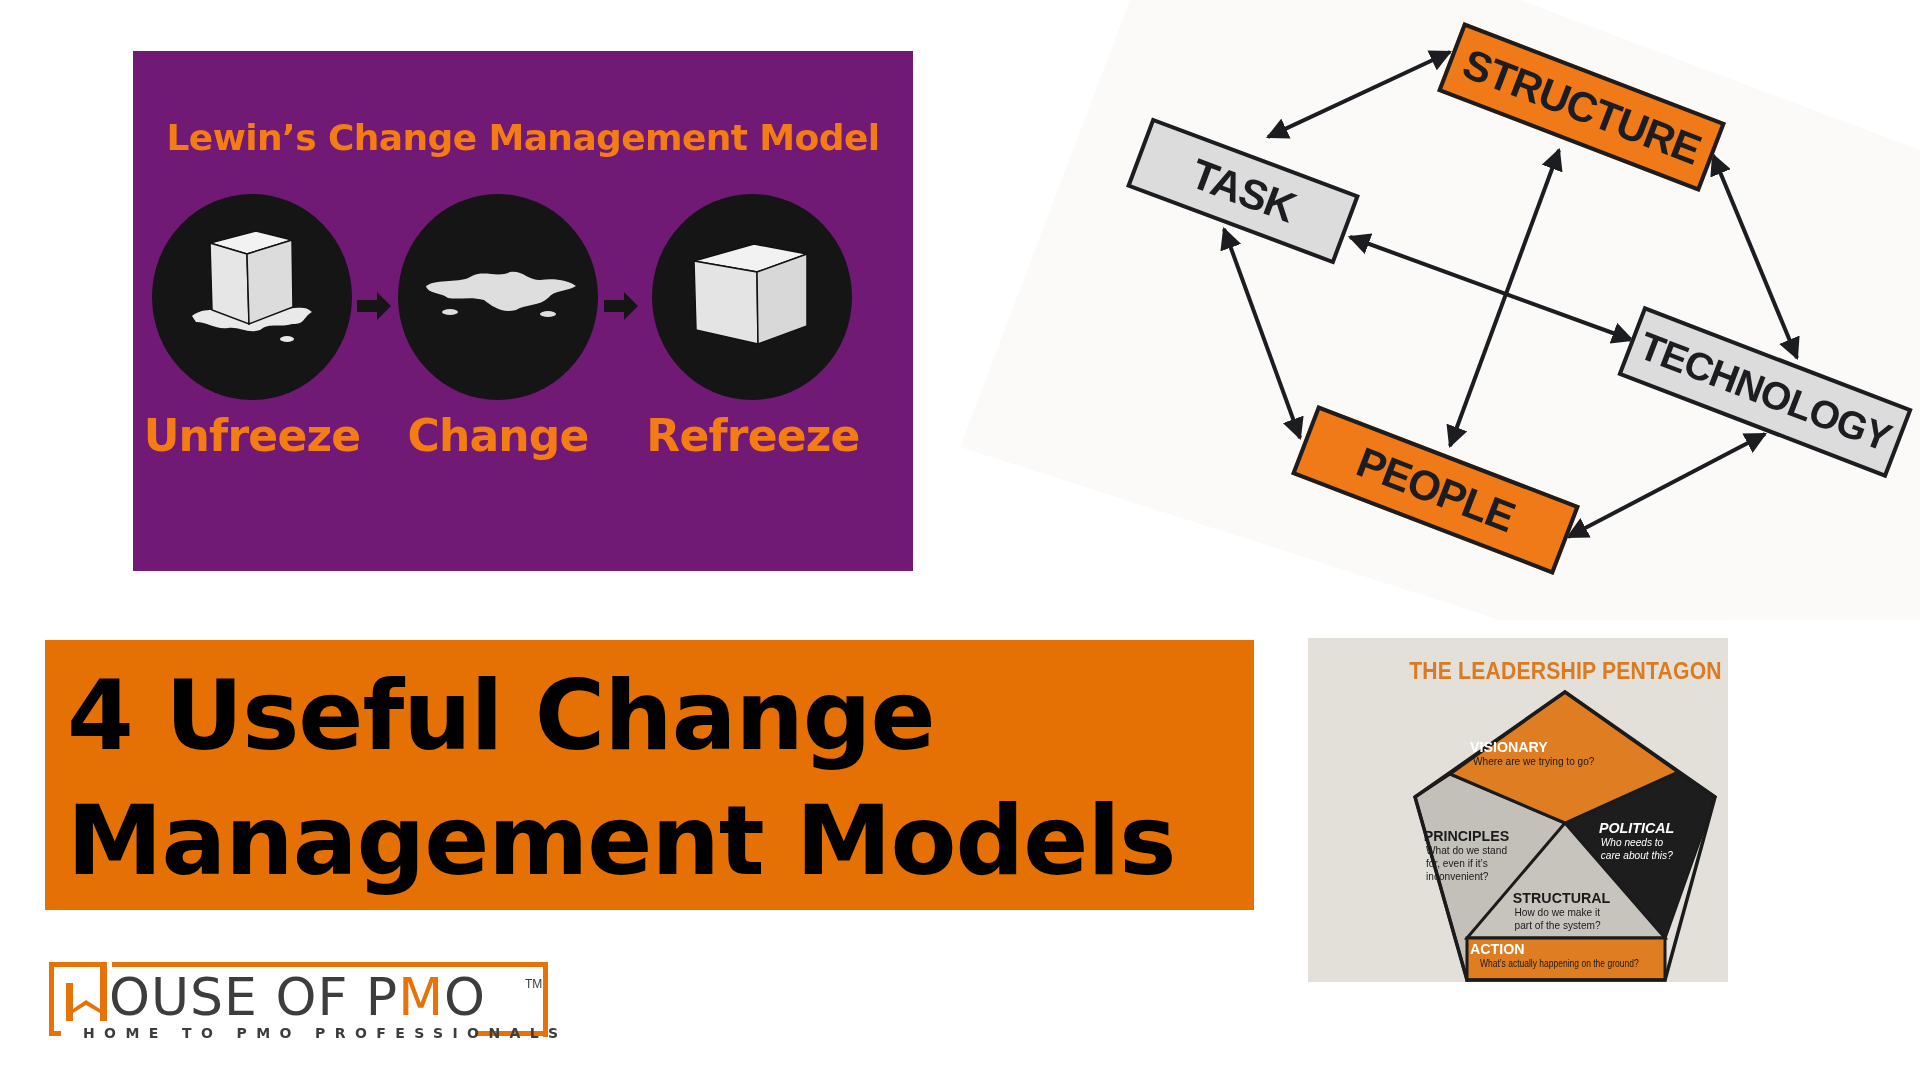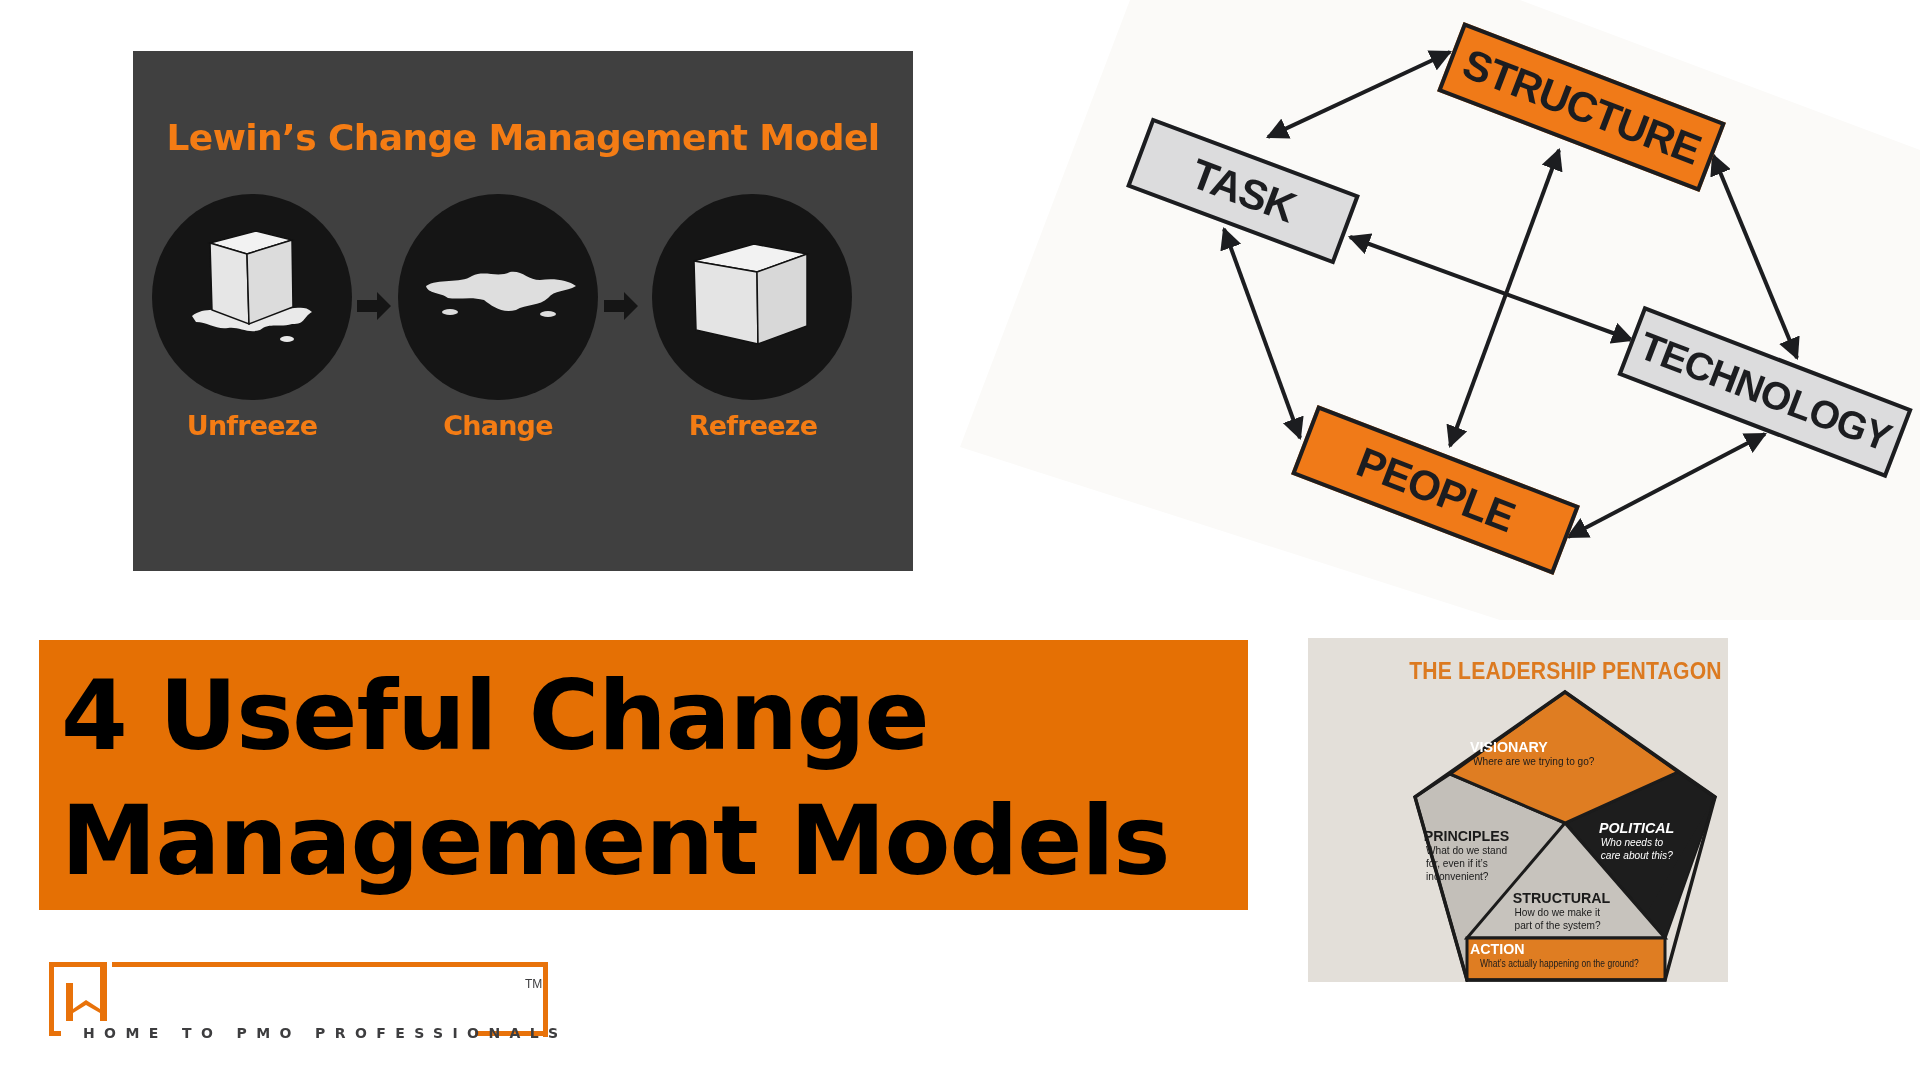--- a/index.html
+++ b/index.html
@@ -6,35 +6,35 @@
   body {
     width:1920px; height:1080px; position:relative; overflow:hidden;
     background:#ffffff;
     font-family:"Liberation Sans", sans-serif;
   }
   .abs { position:absolute; }
 
   
   #lewin-card {
     left:133px; top:51px; width:780px; height:520px;
-    background:#404040;
+    background:#701a75;
   }
   #lewin-title {
     left:0; width:780px; top:66px; text-align:center;
     color:#f47c14; font-family:"DejaVu Sans", sans-serif;
     font-weight:bold; font-size:36px; letter-spacing:-0.6px;
   }
   .lewin-circle {
     width:200px; height:206px; border-radius:50%;
     background:#151515; top:143px;
   }
   .lewin-label {
     top:359px; width:240px; text-align:center;
     color:#f47c14; font-family:"DejaVu Sans", sans-serif;
-    font-weight:bold; font-size:27px; letter-spacing:-0.8px;
+    font-weight:bold; font-size:44px; letter-spacing:-0.8px;
   }
   .lewin-arrow { top:241px; }
 
   
   #diagram-panel {
     left:0; top:0; width:1920px; height:620px;
   }
   .diag-box {
     position:absolute; height:74px; border:4px solid #1c1d20;
     box-sizing:border-box;
@@ -42,21 +42,21 @@
     font-weight:bold; color:#1c1d20; font-size:42px;
     font-family:"Liberation Sans", sans-serif;
     transform-origin:center center;
     letter-spacing:-1px;
   }
   .diag-box.orange { background:#f07a18; }
   .diag-box.gray { background:#dcdcdd; }
 
   
   #title-banner {
-    left:39px; top:640px; width:1209px; height:270px;
+    left:45px; top:640px; width:1209px; height:270px;
     background:#e57004;
   }
   .banner-line {
     left:22px; color:#000; font-family:"DejaVu Sans", sans-serif;
     font-weight:bold; font-size:96px; letter-spacing:-1px; white-space:nowrap;
     line-height:1;
   }
 
   
   #pentagon-card {
@@ -240,15 +240,18 @@
       <rect x="17" y="22" width="7" height="38"></rect>
       <rect x="51" y="1" width="7" height="59"></rect>
       <polygon points="24,48 37,39 51,48 51,52 37,44 24,52"></polygon>
 
       <rect x="63" y="1" width="436" height="5"></rect>
 
       <rect x="494" y="1" width="5" height="75"></rect>
       <rect x="426" y="70" width="73" height="5"></rect>
     </g>
   </svg>
+  <div id="logo-word" class="abs">
+    <span style="visibility:hidden">H</span><span>OUSE OF P</span><span style="color:#e8720a">M</span><span>O</span>
+  </div>
   <div id="logo-tm" class="abs">TM</div>
   <div id="logo-tag" class="abs">HOME TO PMO PROFESSIONALS</div>
 </div>
 
 </body></html>

